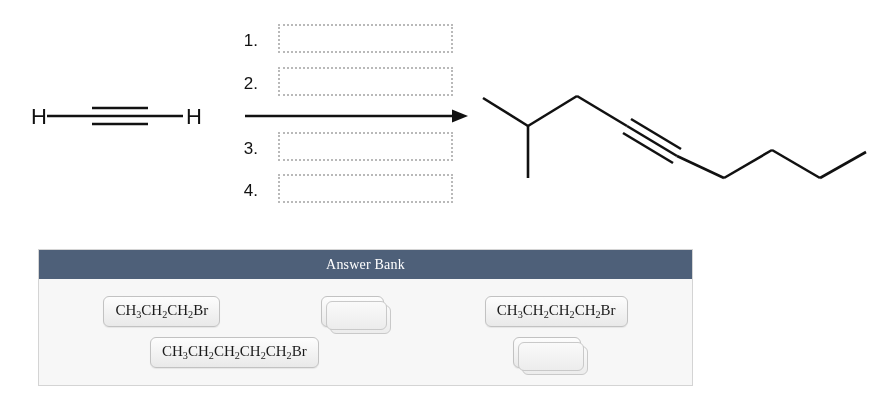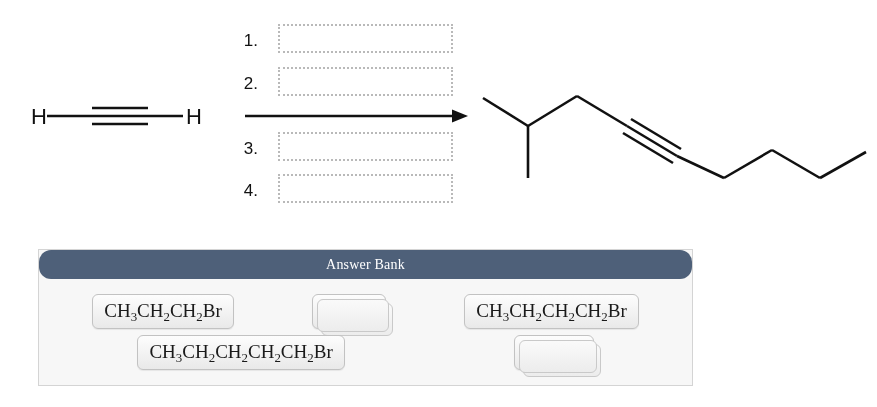--- a/index.html
+++ b/index.html
@@ -75,40 +75,39 @@
   #answer-bank-header {
     height: 29px;
     background: #4e6079;
     color: #ffffff;
     font-family: "Liberation Serif", serif;
     font-size: 14px;
     display: flex;
     align-items: center;
     justify-content: center;
     letter-spacing: 0.2px;
-    border-radius: 12px;
   }
   #answer-bank-body {
     padding: 12px 14px 10px 14px;
   }
   .bank-row {
     display: flex;
     align-items: center;
     justify-content: space-around;
     height: 41px;
   }
   .bank-item-wrap {
     position: relative;
     display: inline-block;
   }
   .bank-item {
     position: relative;
     display: inline-block;
     font-family: "Liberation Serif", serif;
-    font-size: 19px;
+    font-size: 15px;
     color: #1a1a1a;
     background: linear-gradient(to bottom, #fdfdfd 0%, #f2f2f2 55%, #e9e9e9 100%);
     border: 1px solid #c2c2c2;
     border-radius: 6px;
     padding: 6px 11px 7px 11px;
     white-space: nowrap;
     line-height: 1.05;
     z-index: 2;
     box-shadow: 0 1px 1px rgba(0,0,0,0.07);
   }

